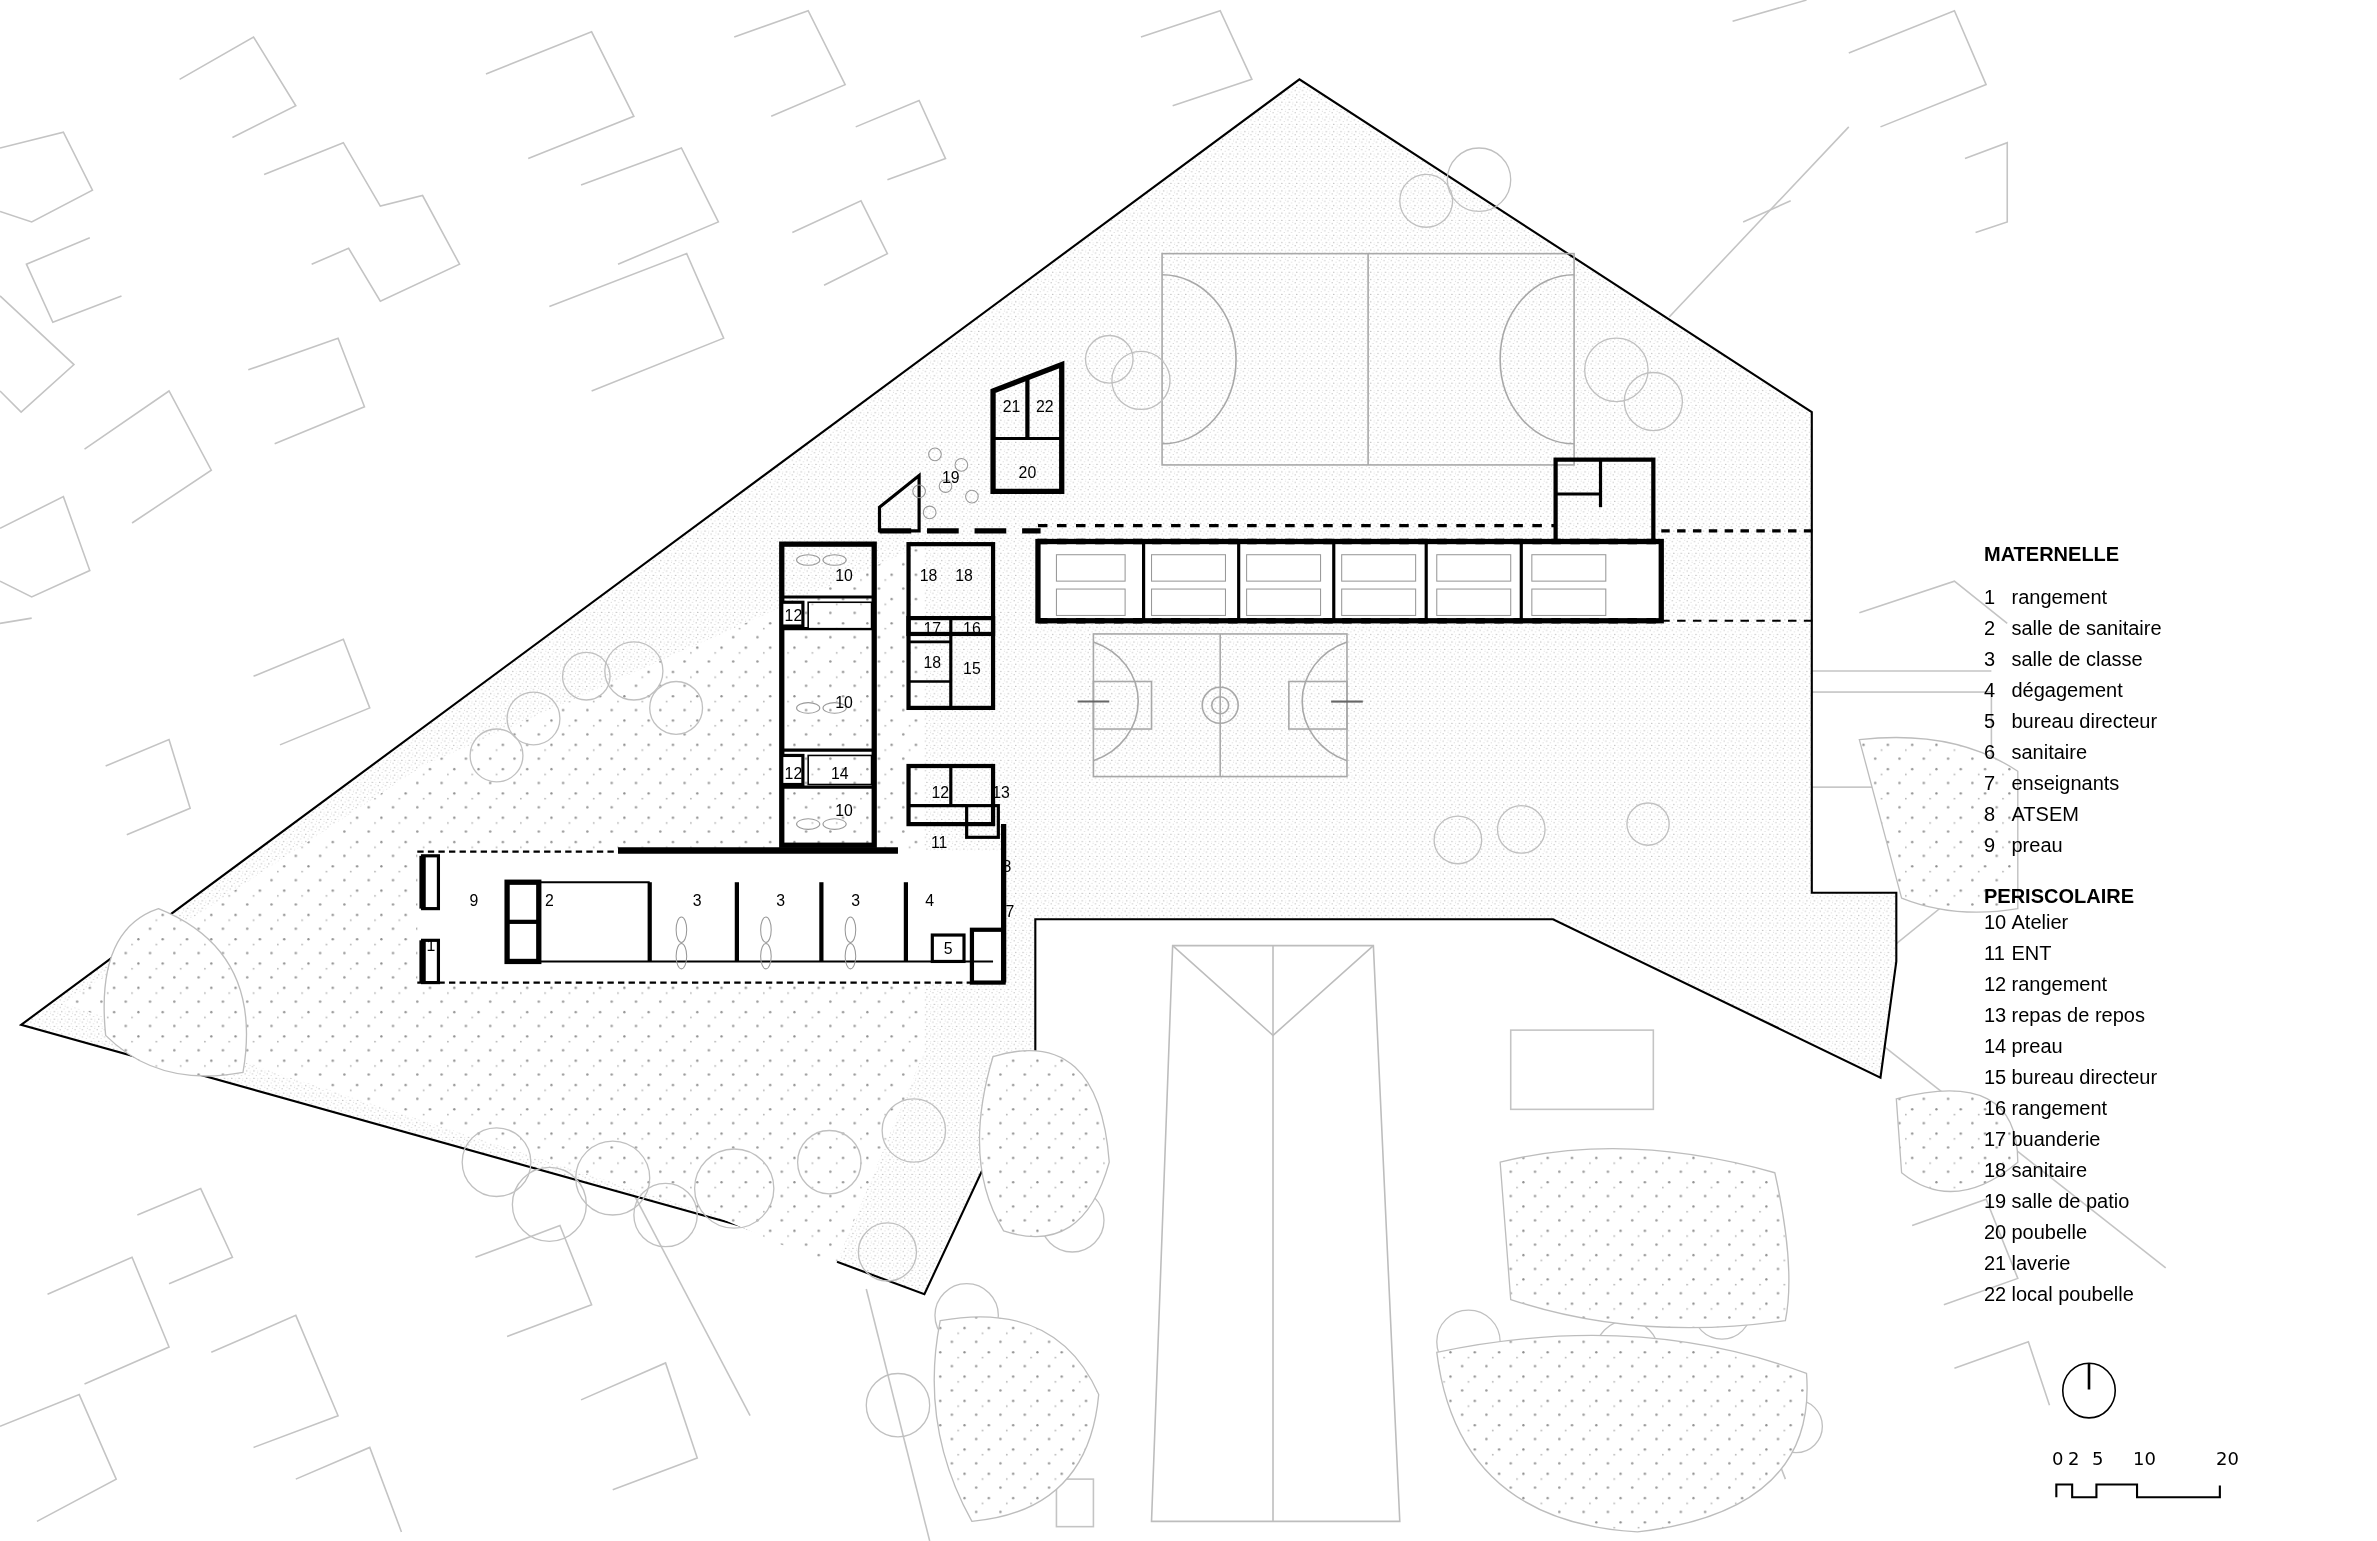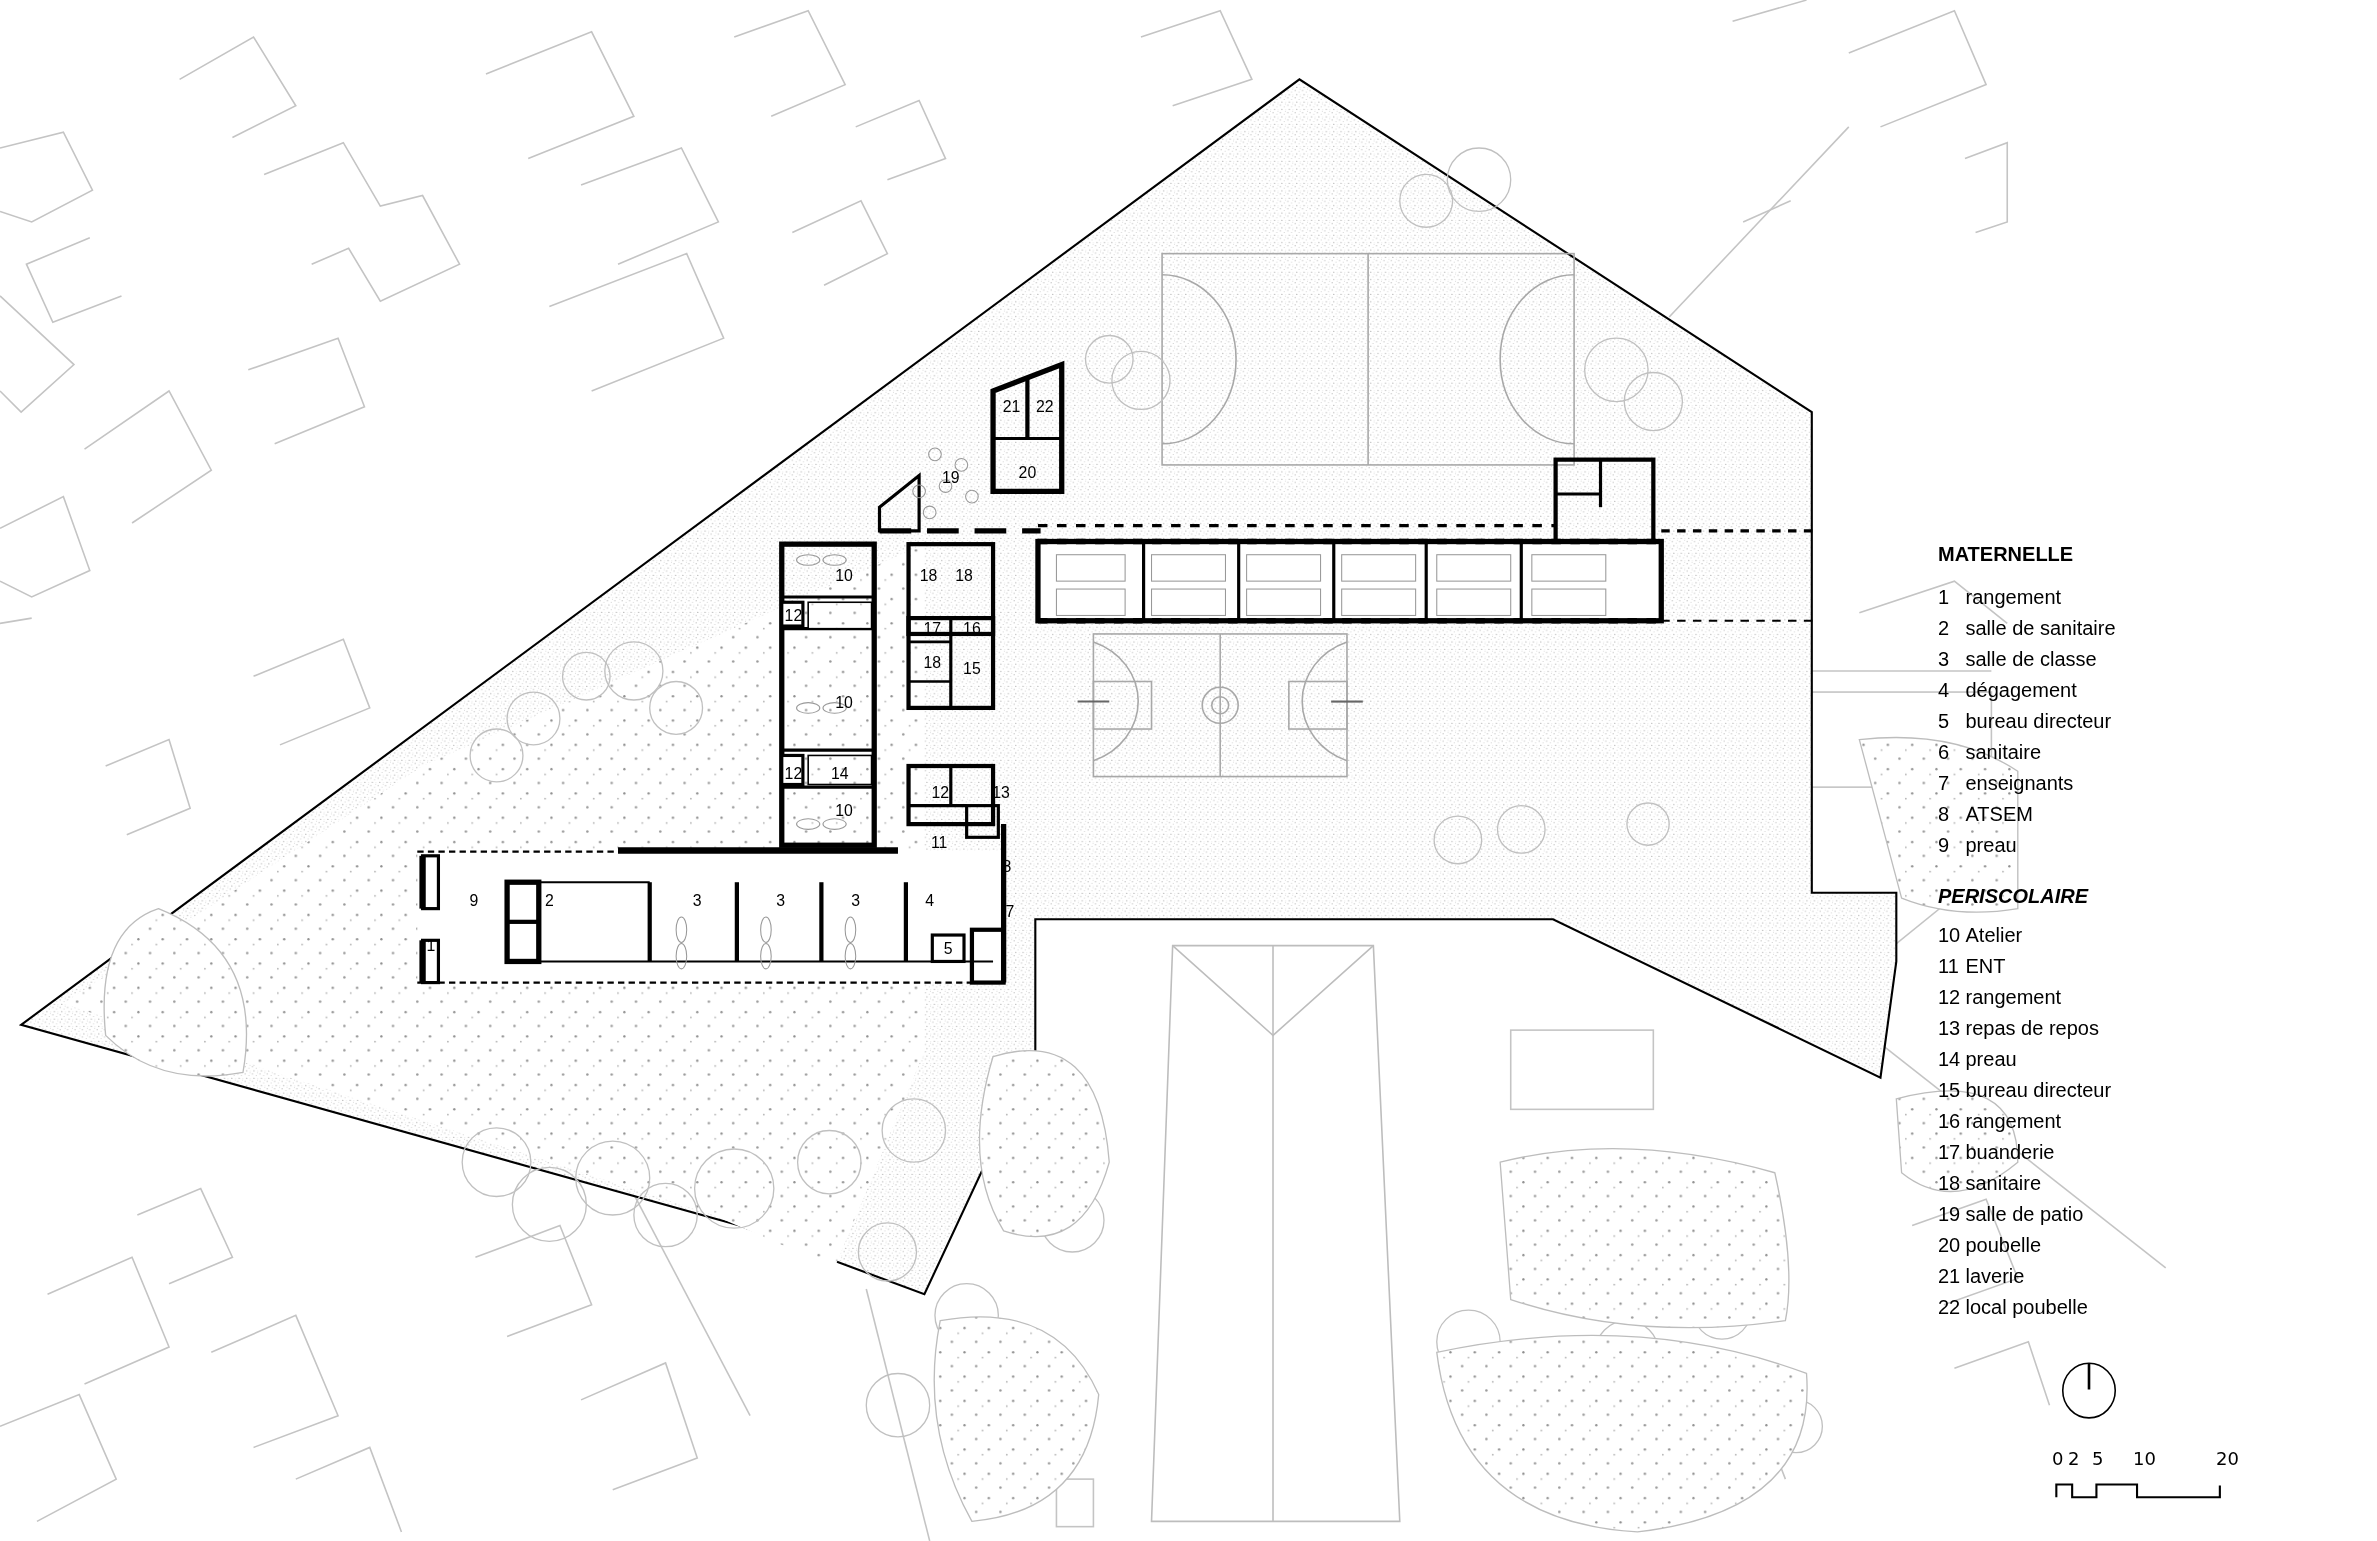--- a/index.html
+++ b/index.html
@@ -1,25 +1,25 @@
 <!DOCTYPE html>
 <html style="font-size:8.5px"><head>
   <meta charset="utf-8">
   <style>
     html, body { margin: 0; padding: 0; background: #ffffff; }
     body { width: 2377px; height: 1541px; position: relative; overflow: hidden;
            font-family: "Liberation Sans", sans-serif; color: #000; }
     #plan { position: absolute; left: 0; top: 0; width: 2377px; height: 1541px; }
-    .legend { position: absolute; left: 1938px; top: 544px; width: 317px; }
+    .legend { position: absolute; left: 1984px; top: 544px; width: 317px; }
     .legend h2 { font-size: 20px; font-weight: bold; margin: 0 0 18px 0; letter-spacing: 0; line-height: 1; }
     .legend ul { list-style: none; margin: 0; padding: 0; }
     .legend li { font-size: 20px; line-height: 31px; height: 31px; display: flex; }
     .legend li .num { display: inline-block; width: 27.5px; }
     .legend .grp2 { margin-top: 25px; }
-    .legend .grp2 h2 { margin-bottom: 14px; font-style: italic; }
+    .legend .grp2 h2 { margin-bottom: 1px; }
     .legend .grp2 li .num { width: 27.5px; }
     .north { position: absolute; left: 2060px; top: 1358px; width: 58px; height: 63px; }
     .scalebar { position: absolute; left: 2050px; top: 1448px; width: 264px; height: 63px; }
     .scalebar .tick-label { position: absolute; top: 0; font-size: 18px; font-family: "DejaVu Sans", sans-serif; }
     .room-label { font-family: "Liberation Sans", sans-serif; font-size: 30px; fill: #000; }
   </style>
 </head>
 <body>
 
 <svg id="plan" viewBox="0 0 4500 2917" xmlns="http://www.w3.org/2000/svg">

